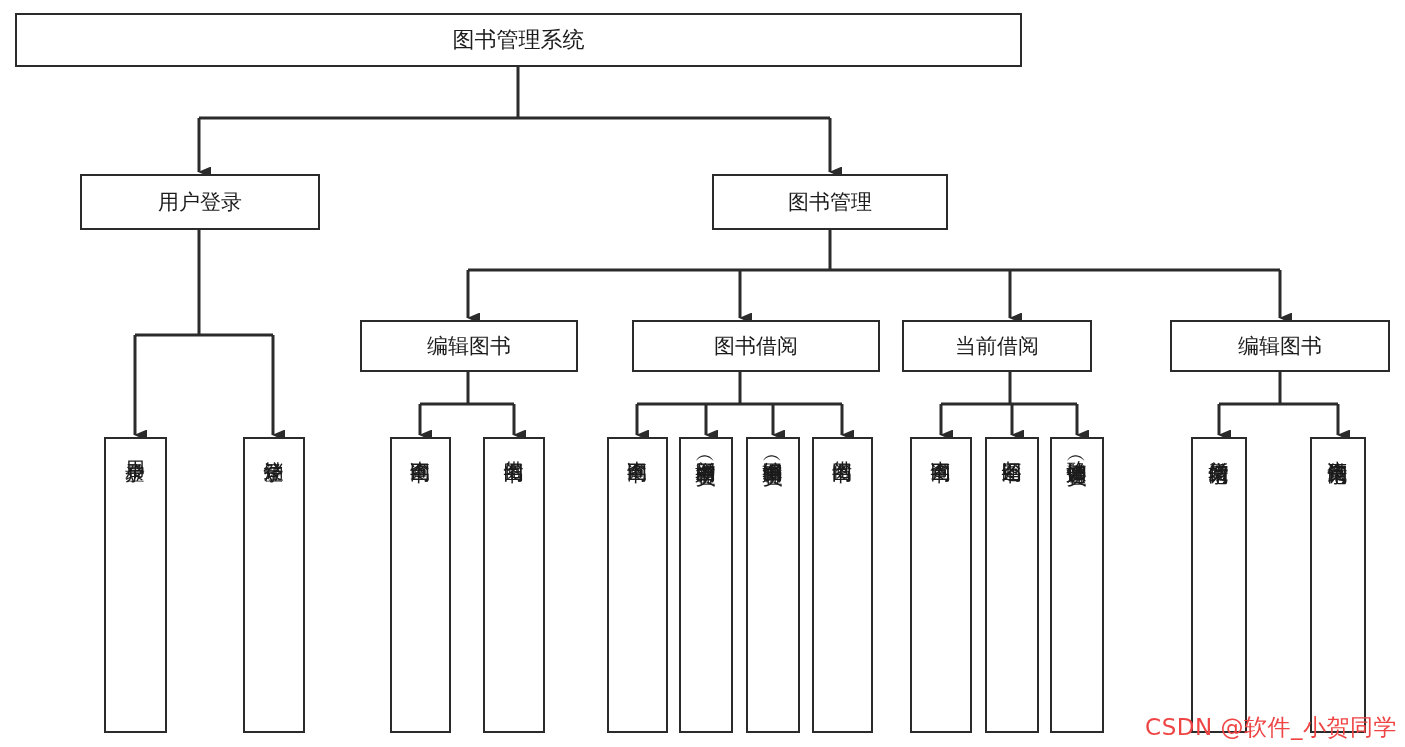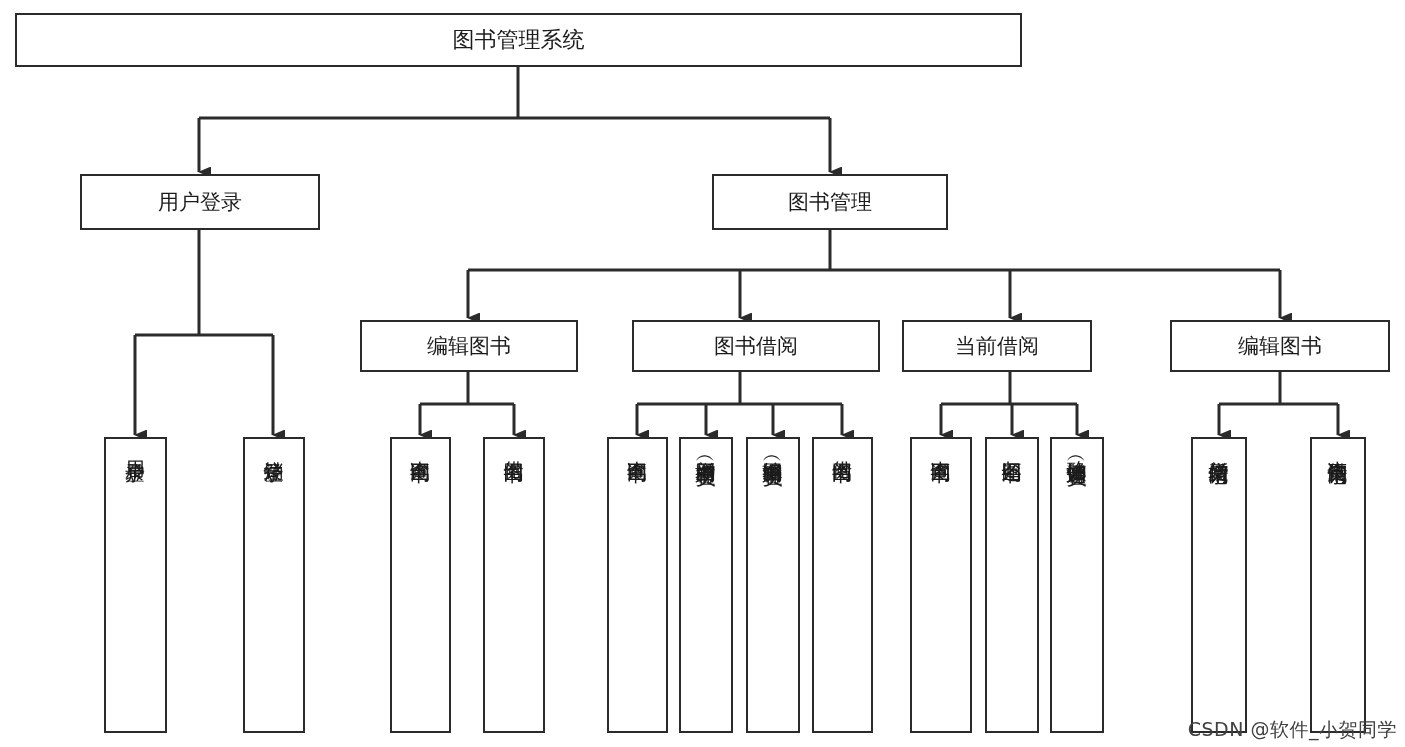--- a/index.html
+++ b/index.html
@@ -29,22 +29,22 @@
     font-size:20px;
     letter-spacing:1px;
     line-height:1.0;
   }
   .node.root .lbl{font-size:22px;}
   svg#wires{position:absolute;left:0;top:0;width:1405px;height:747px;pointer-events:none;}
   #watermark{
     position:absolute;
     right:8px;
     bottom:4px;
-    font-size:19px;
-    color:#404040;
+    font-size:23px;
+    color:#ef4444;
     letter-spacing:0.5px;
     white-space:nowrap;
   }
 </style>
 </head>
 <body>
 
 <div id="canvas">
 
   <svg id="wires" viewBox="0 0 1405 747" xmlns="http://www.w3.org/2000/svg">

